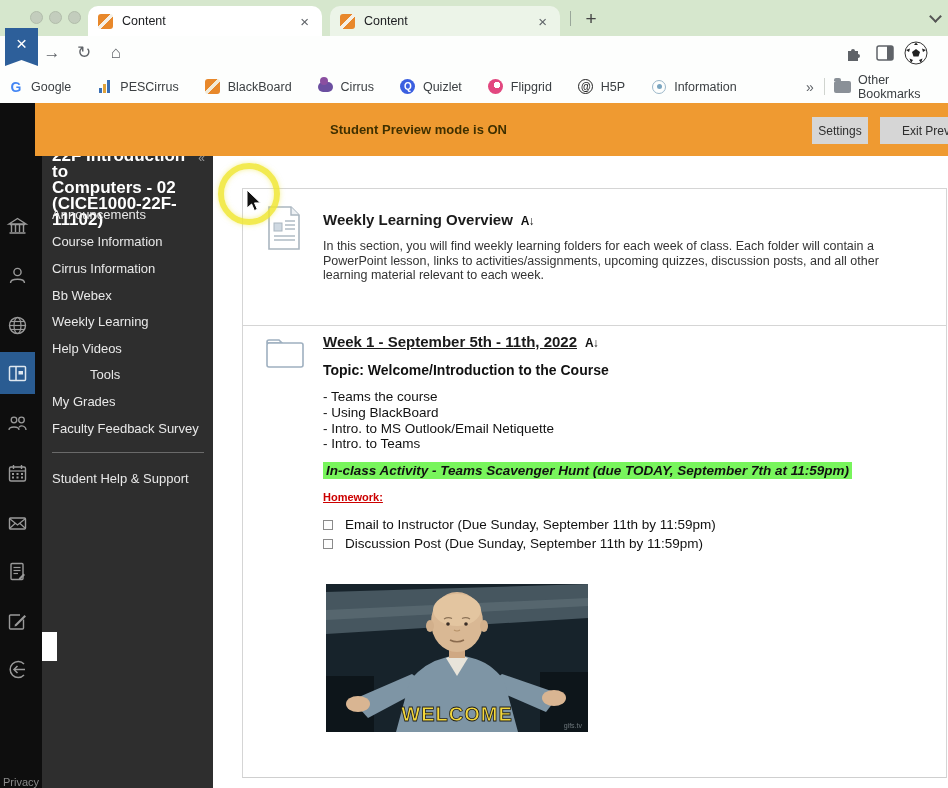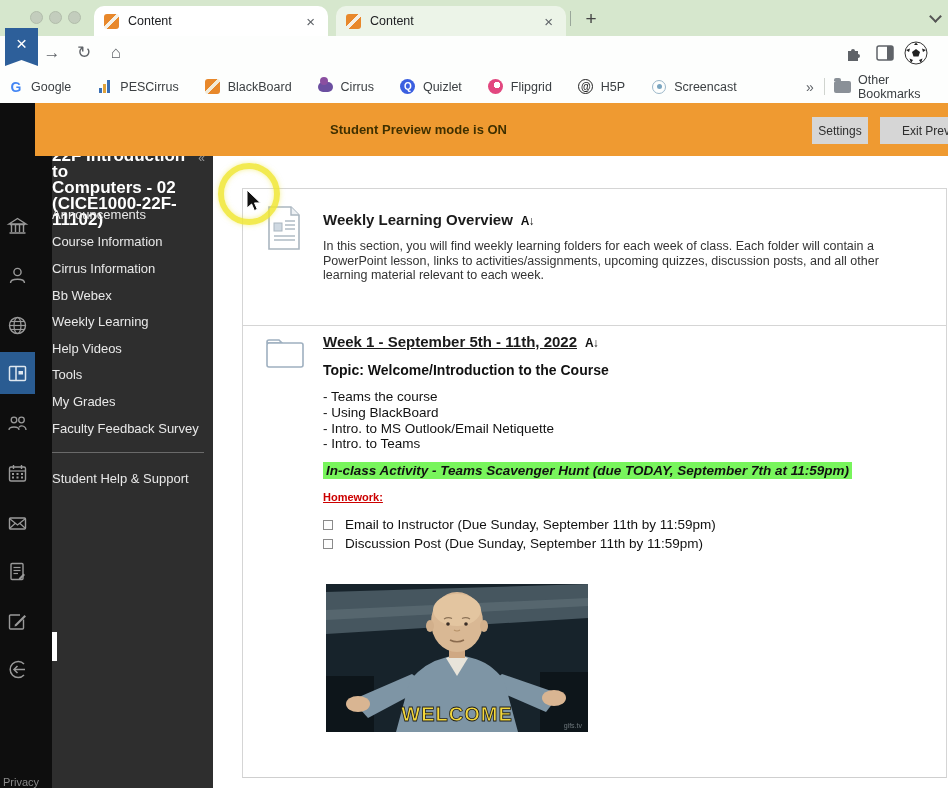--- a/index.html
+++ b/index.html
@@ -6,21 +6,21 @@
   html,body { width:948px; height:788px; overflow:hidden; }
   body { font-family:"Liberation Sans", sans-serif; }
   .window { position:relative; width:948px; height:788px; background:#fff; overflow:hidden; }
 
   
   .tabstrip { position:absolute; left:0; top:0; width:948px; height:36px; background:#d6e7cd; }
   .traffic { position:absolute; top:11px; width:13px; height:13px; border-radius:50%;
              background:#c3cdbd; border:1px solid #b2bdab; }
   .t1{left:30px;} .t2{left:49px;} .t3{left:68px;}
   .tab { position:absolute; top:6px; height:30px; border-radius:10px 10px 0 0; display:flex;
-         align-items:center; padding:0 10px;margin-left:6px; }
+         align-items:center; padding:0 10px; }
   .tab.active { left:88px; width:234px; background:#fff; }
   .tab.inactive { left:330px; width:230px; background:rgba(255,255,255,.55); }
   .favicon { width:15px; height:15px; border-radius:3px; background:#e8882b;
              background-image:linear-gradient(135deg, transparent 42%, #f5f0e6 42%, #f5f0e6 58%, transparent 58%);
              margin-right:9px; flex:0 0 auto; }
   .tab-title { font-size:12.5px; color:#202124; flex:1 1 auto; overflow:hidden; white-space:nowrap; }
   .tab-close { font-size:15px; color:#5f6368; padding:0 3px; cursor:default; }
   .tab-divider { position:absolute; left:570px; top:11px; width:1px; height:15px; background:#9aa79a; }
   .newtab { position:absolute; left:578px; top:6px; width:26px; height:26px; font-size:19px;
             color:#444; text-align:center; line-height:25px; }
@@ -74,21 +74,21 @@
 
   
   .banner { position:absolute; left:35px; top:103px; width:913px; height:53px; background:#ef9a31; z-index:5; }
   .banner-msg { position:absolute; left:295px; top:19px; font-size:13px; font-weight:bold; color:#3f3000; }
   .banner-btn { position:absolute; top:14px; height:27px; background:#d6d6d6; border:none;
                 font-size:12px; color:#2e2e2e; font-family:"Liberation Sans",sans-serif; }
   .btn-settings { left:777px; width:56px; }
   .btn-exit { left:845px; width:110px; }
 
   
-  .rail { position:absolute; left:0; top:103px; width:52px; height:685px; background:#0e0e0e; z-index:4; }
+  .rail { position:absolute; left:0; top:103px; width:42px; height:685px; background:#0e0e0e; z-index:4; }
   .rail-ico { position:absolute; left:6px; width:23px; height:23px; }
   .rail-ico svg { width:23px; height:23px; }
   .rail-active-bg { position:absolute; left:0; top:249px; width:35px; height:42px; background:#2a5c92; }
   .flag-x { position:absolute; left:5px; top:28px; width:33px; height:38px; background:#2d5f9a; z-index:6;
             clip-path:polygon(0 0,100% 0,100% 100%,50% 84%,0 100%);
             color:#fff; font-size:19px; text-align:center; line-height:32px; }
   .privacy { position:absolute; left:3px; bottom:-2px; width:37px; height:14px; overflow:hidden;
              font-size:11px; color:#8a8a8a; z-index:7; }
 
   
@@ -252,21 +252,21 @@
           <span class="ico-h5p">@</span>
         </span>
       <span class="bm-label">H5P</span>
     </span>
     <span class="bm">
       <span class="bm-ico">
           <span class="ico-cast">
             <i></i>
           </span>
         </span>
-      <span class="bm-label">Screencast</span>
+      <span class="bm-label">Information</span>
     </span>
     <span class="bm-overflow">»</span>
     <span class="bm-sep"></span>
     <span class="other-bm">
       <span class="folder-ico"></span>
       <span class="bm-label" style="margin-left:0;">Other Bookmarks</span>
     </span>
   </div>
 
   <div class="sidebar">
@@ -275,21 +275,21 @@
       <div>Computers - 02</div>
       <div>(CICE1000-22F-11102)</div>
     </div>
     <span class="collapse-g">«</span>
     <div class="side-item" style="top:104px;">Announcements</div>
     <div class="side-item" style="top:131px;">Course Information</div>
     <div class="side-item" style="top:158px;">Cirrus Information</div>
     <div class="side-item" style="top:185px;">Bb Webex</div>
     <div class="side-item" style="top:211px;">Weekly Learning</div>
     <div class="side-item" style="top:238px;">Help Videos</div>
-    <div class="side-item" style="top:264px;">Tools</div>
+    <div class="side-item" style="top:264px;margin-left:38px;">Tools</div>
     <div class="side-item" style="top:291px;">My Grades</div>
     <div class="side-item" style="top:318px;">Faculty Feedback Survey</div>
     <div class="side-div"></div>
     <div class="side-support">Student Help &amp; Support</div>
     <button class="expand-btn">▶</button>
   </div>
 
   <div class="banner">
     <span class="banner-msg">Student Preview mode is ON</span>
     <button class="banner-btn btn-settings">Settings</button>

